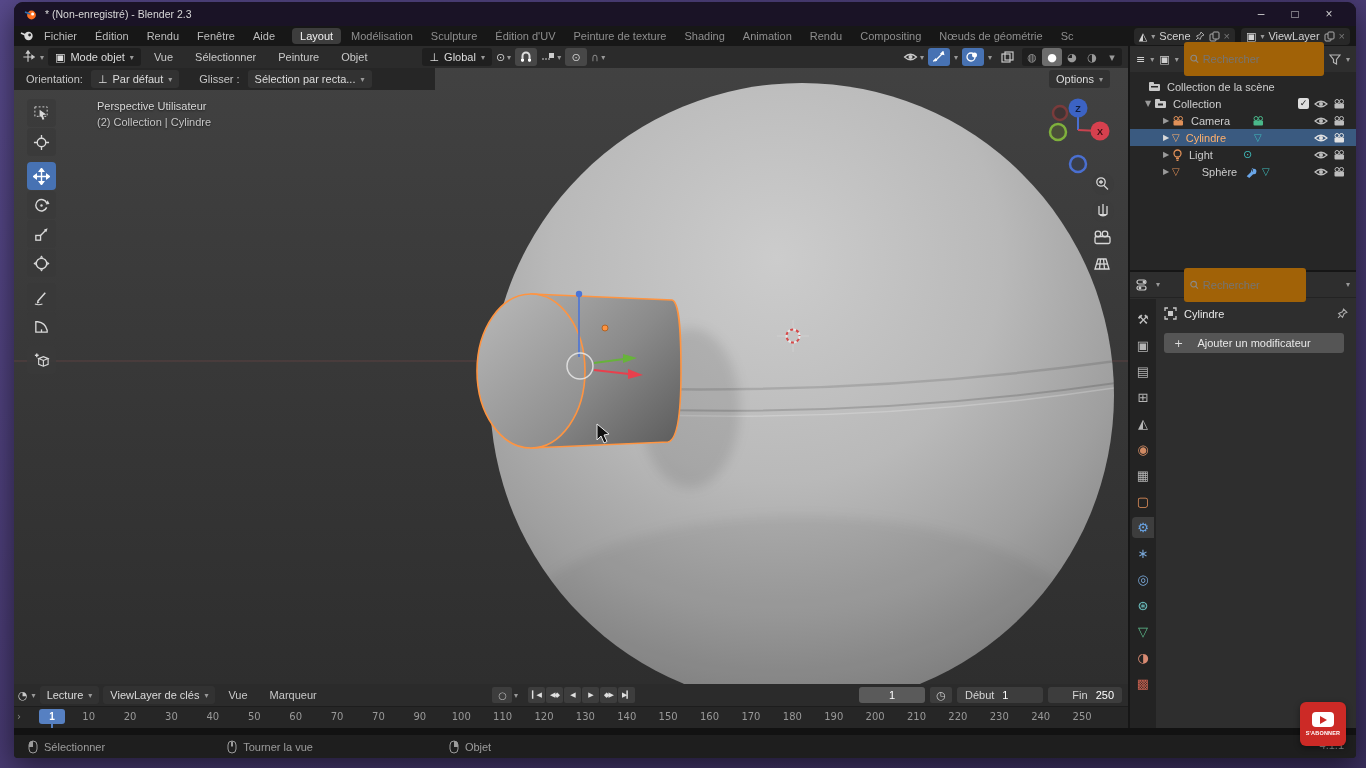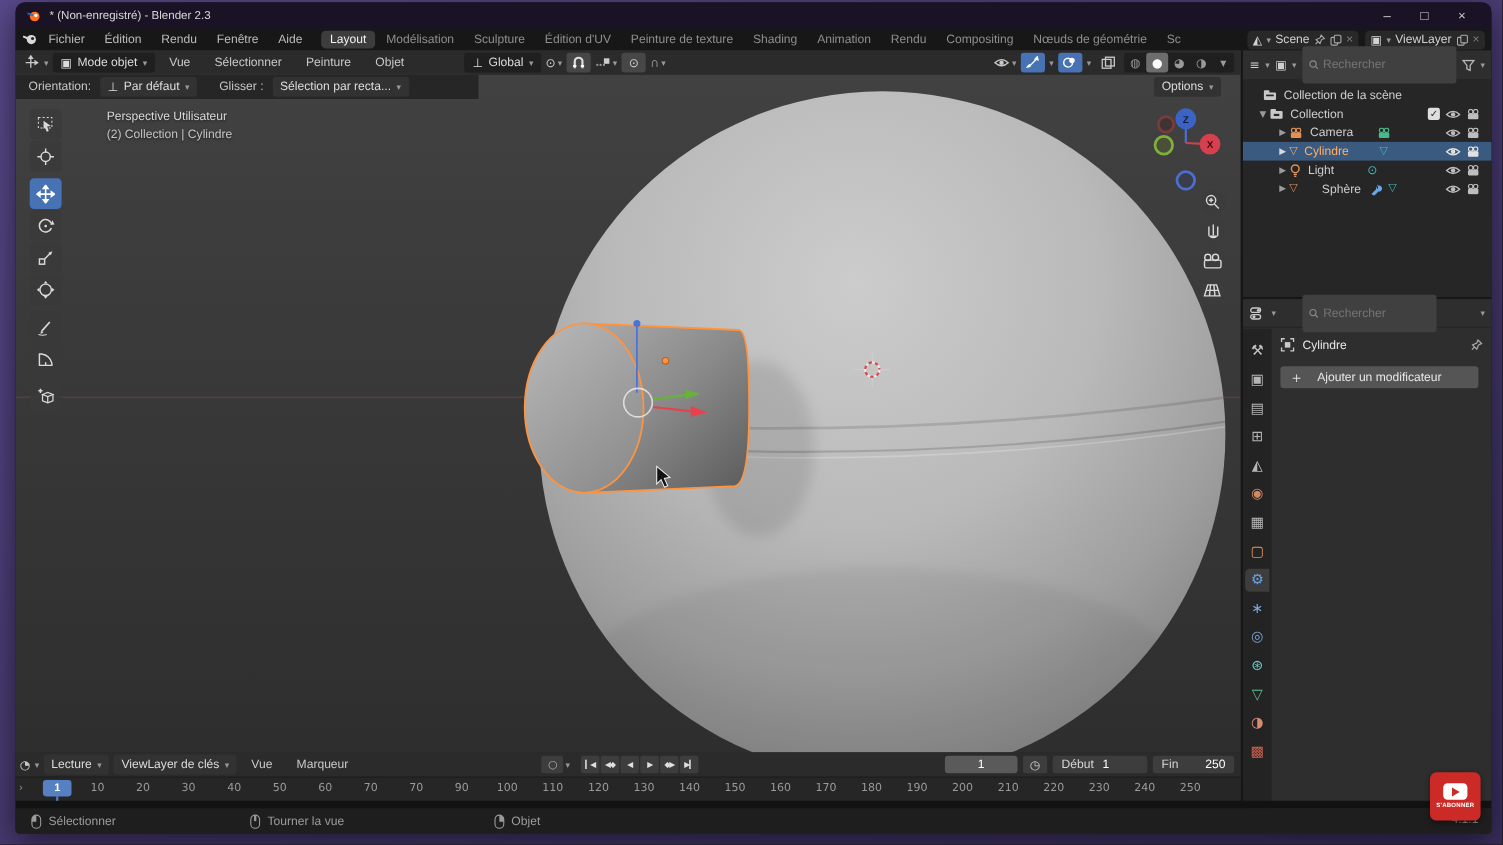--- a/index.html
+++ b/index.html
@@ -41,21 +41,21 @@
 .vptext{position:absolute;left:83px;top:52px;z-index:3;color:#d9d9d9;text-shadow:0 1px 2px rgba(0,0,0,.6);line-height:16px}
 
 .toolbar{position:absolute;left:13px;top:53px;width:30px;display:flex;flex-direction:column;z-index:4}
 .tb{width:29px;height:28px;border-radius:4px;background:#3a3a3acc;margin-bottom:1px;display:flex;align-items:center;justify-content:center}
 .tb.on{background:#4772b3}
 .tbgap{height:5px}
 
 .panel{position:absolute;left:1114px;top:44px;width:228px;height:689px;background:#282828;border-left:2px solid #161616}
 .outliner{position:absolute;left:0;top:0;width:100%;height:224px;background:#262626}
 .ohead{height:26px;background:#2e2e2e;display:flex;align-items:center;padding:0 6px;gap:5px}
-.search{background:#404040;border-radius:3px;height:18px;display:flex;align-items:center;gap:4px;padding:17px 6px;flex:1}
+.search{background:#a16207;border-radius:3px;height:18px;display:flex;align-items:center;gap:4px;padding:17px 6px;flex:1}
 .search input{background:transparent;border:none;outline:none;color:#cfcfcf;font-size:11px;width:100%;font-family:inherit}
 .search input::placeholder{color:#757575}
 .orow{position:absolute;left:0;width:100%;height:17px;display:flex;align-items:center;color:#cdcdcd}
 .orow.sel{background:#3a5a80}
 .orow.sel .olabel{color:#ffb06b}
 .oarrow{color:#9a9a9a;font-size:8px;width:12px;text-align:center}
 .oright{position:absolute;display:flex;gap:5px;align-items:center;right:10px}
 .props{position:absolute;left:0;top:224px;width:100%;bottom:0;background:#2e2e2e;border-top:2px solid #161616}
 .phead{height:26px;background:#2e2e2e;display:flex;align-items:center;gap:6px;padding:0 6px;border-bottom:1px solid #232323}
 .ptabs{position:absolute;left:0;top:27px;bottom:0;width:26px;background:#232323;display:flex;flex-direction:column;align-items:center;padding-top:10px;gap:5px}
@@ -702,21 +702,21 @@
         <div class="field framefield">
               <span>1</span>
             </div>
         <div class="pb" style="background:#3d3d3d;width:22px">
               <span class="g" style="font-size:11px;letter-spacing:0;color:#c9c9c9">◷</span>
             </div>
         <div class="field" style="width:86px;justify-content:flex-start">
           <span>Début</span>
           <span style="color:#fff">1</span>
         </div>
-        <div class="field" style="width:74px;justify-content:space-between">
+        <div class="field" style="width:74px;justify-content:flex-end">
           <span>Fin</span>
           <span style="color:#fff">250</span>
         </div>
       </div>
     </div>
     <div class="truler">
       <span class="g" style="position:absolute;left:3px;top:4px;color:#8a8a8a;font-size:10px">›</span>
       <div class="ticks">
 
       <span class="tick g">10</span>

